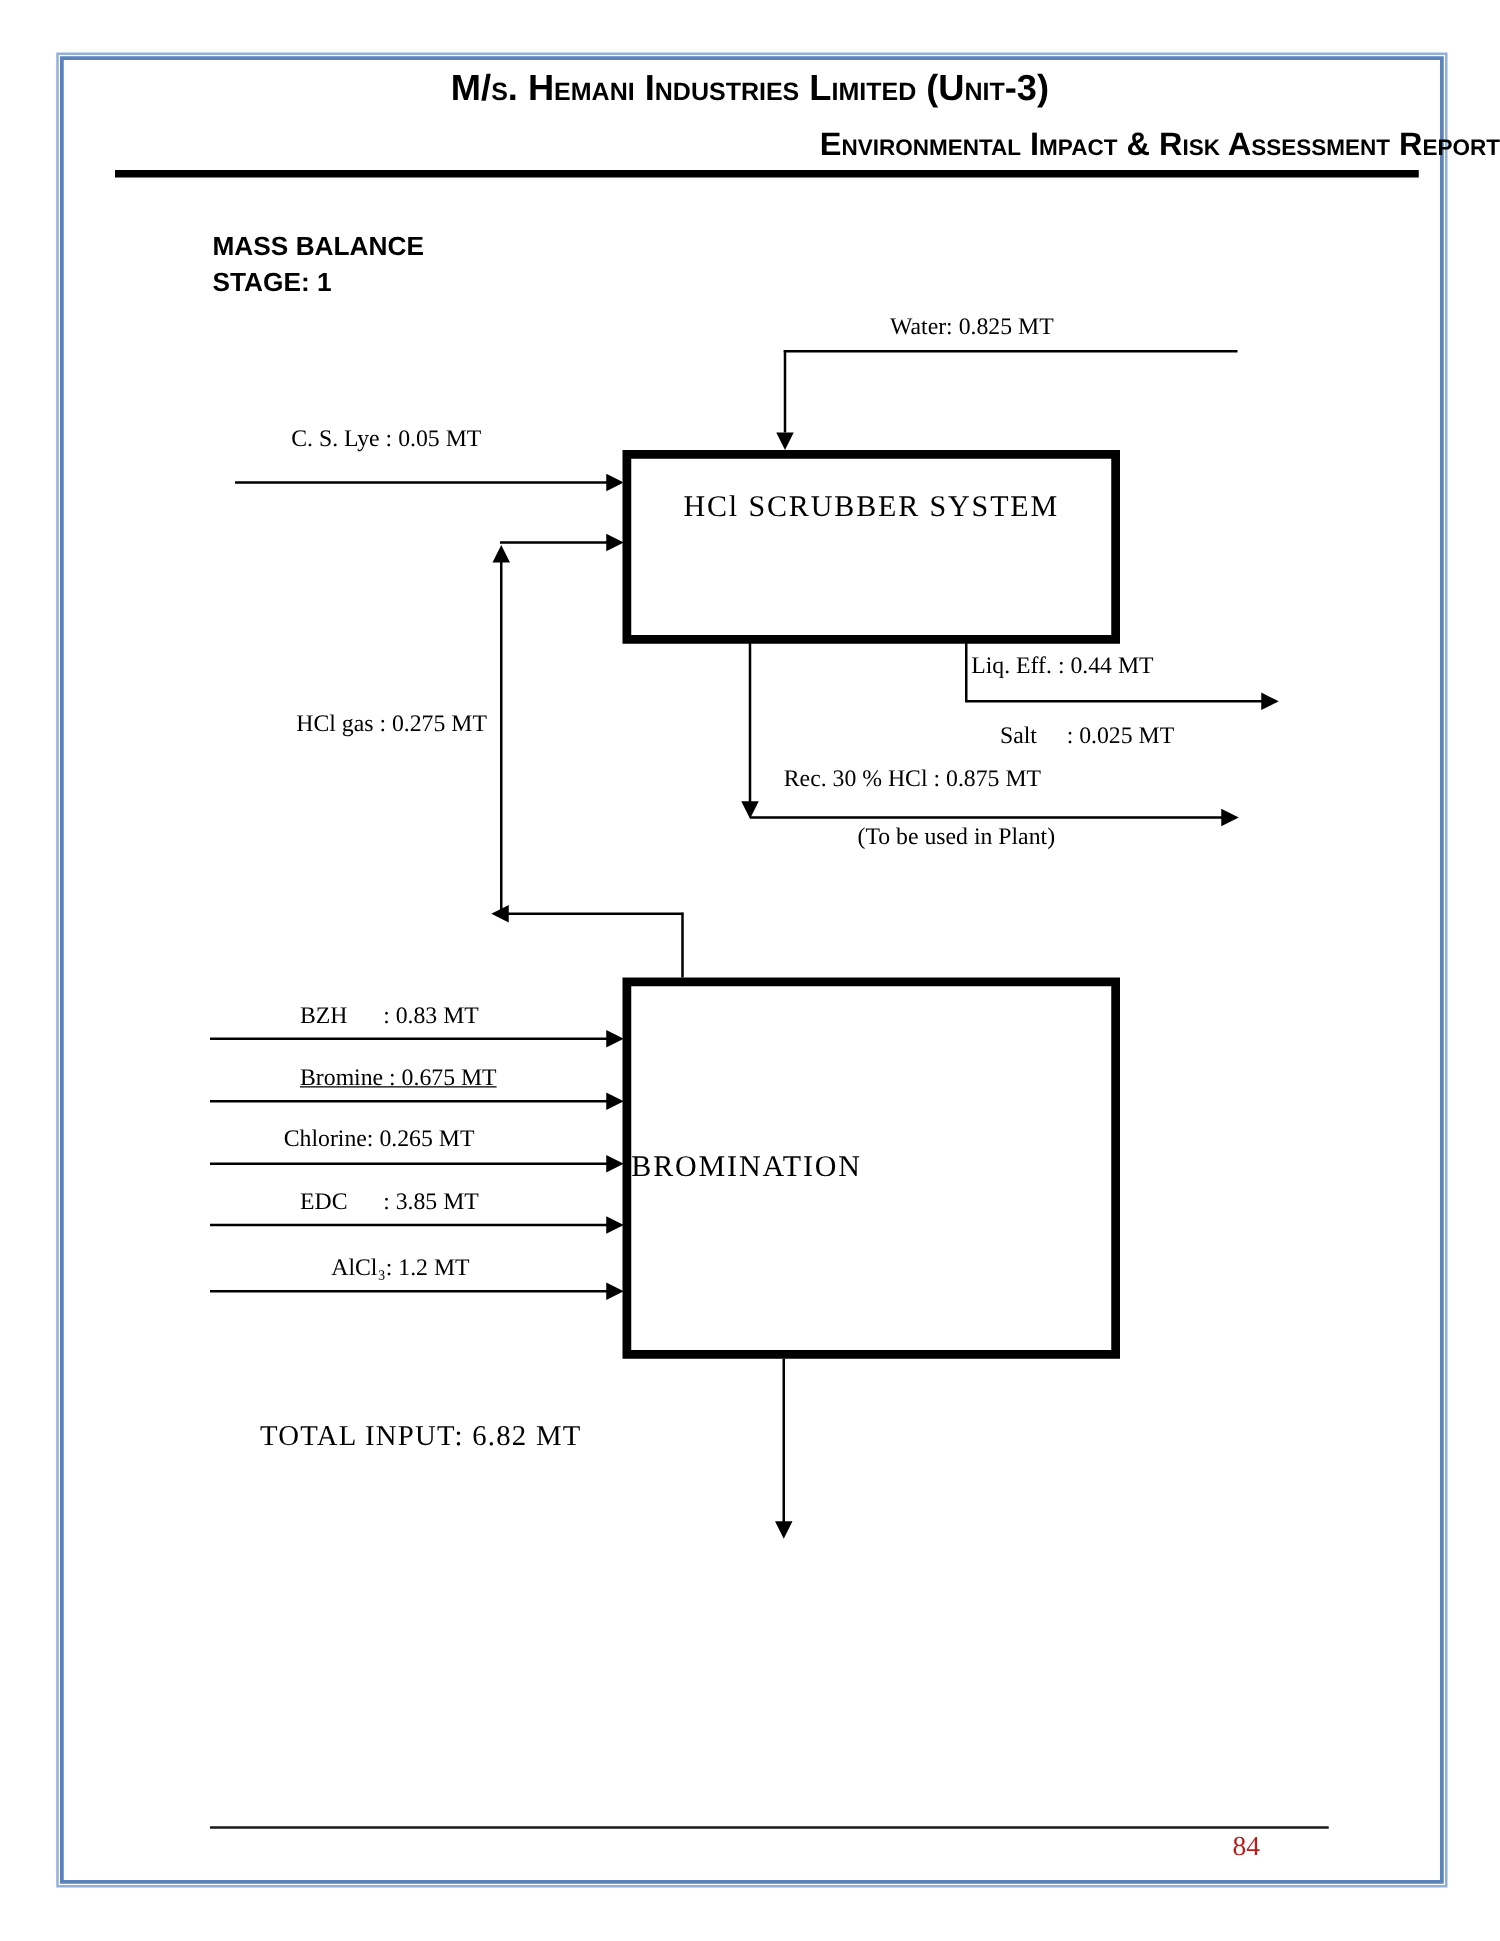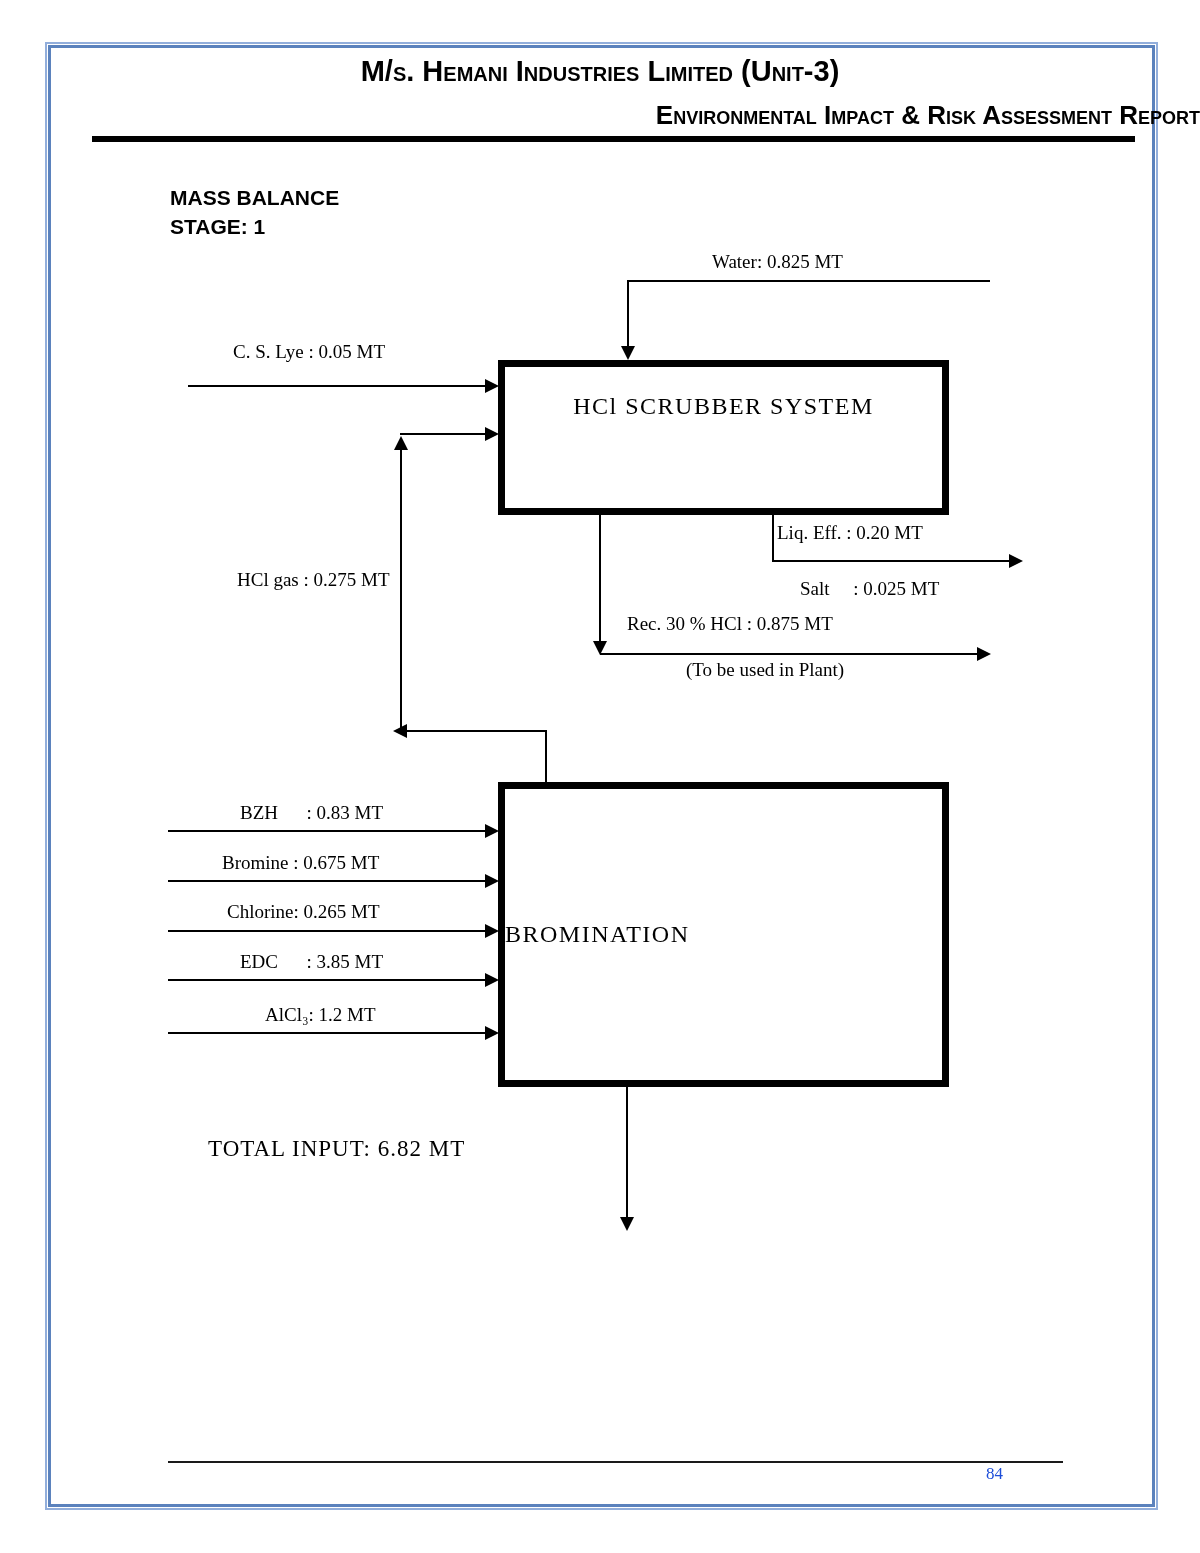--- a/index.html
+++ b/index.html
@@ -65,38 +65,38 @@
     border-top: 7px solid transparent; border-bottom: 7px solid transparent;
     border-right: 14px solid #000; }
   .arrow-d { position: absolute; width: 0; height: 0;
     border-left: 7px solid transparent; border-right: 7px solid transparent;
     border-top: 14px solid #000; }
   .arrow-u { position: absolute; width: 0; height: 0;
     border-left: 7px solid transparent; border-right: 7px solid transparent;
     border-bottom: 14px solid #000; }
 
   .proc-box {
-    position: absolute; left: 498px; width: 451px;
+    position: absolute; left: 498px; width: 398px;
     border: 7px solid #000; background: #fff; box-sizing: border-box;
     font-family: "Liberation Serif", "DejaVu Serif", serif;
     font-size: 24px; letter-spacing: 1.5px; text-align: center;
   }
   .box-scrubber { top: 360px; height: 155px; padding-top: 26px; }
   .box-bromination { top: 782px; height: 305px; display: flex; align-items: center; justify-content: flex-start; }
 
   .footer-rule { position: absolute; left: 168px; top: 1461px; width: 895px; height: 2px; background: #1a1a1a; }
   .footer-text {
     position: absolute; left: 168px; top: 1468px;
     font-family: "Liberation Sans", "DejaVu Sans", sans-serif;
     font-weight: bold; font-size: 19px; letter-spacing: -0.2px;
   }
   .page-num {
     position: absolute; left: 986px; top: 1464px;
     font-family: "Liberation Serif", "DejaVu Serif", serif;
-    font-size: 17px; color: #1d4ed8;
+    font-size: 22px; color: #b91c1c;
   }
 </style>
 </head>
 <body>
 
 <div class="page">
 
   <div class="frame"></div>
 
   <div class="hdr-title">M/s. Hemani Industries Limited (Unit-3)</div>
@@ -123,42 +123,42 @@
 
   <div class="lbl" style="left:237px; top:569px;">HCl gas : 0.275 MT</div>
   <div class="hline" style="left:400px; top:433px; width:86px;"></div>
   <div class="arrow-r" style="left:485px; top:427px;"></div>
   <div class="arrow-u" style="left:394px; top:436px;"></div>
   <div class="vline" style="left:400px; top:449px; height:282px;"></div>
   <div class="arrow-l" style="left:393px; top:724px;"></div>
   <div class="hline" style="left:400px; top:730px; width:146px;"></div>
   <div class="vline" style="left:545px; top:730px; height:54px;"></div>
 
-  <div class="lbl" style="left:777px; top:522px;">Liq. Eff. : 0.20 MT</div>
+  <div class="lbl" style="left:777px; top:522px;">Liq. Eff. : 0.44 MT</div>
   <div class="lbl" style="left:800px; top:578px;">Salt     : 0.025 MT</div>
   <div class="vline" style="left:772px; top:514px; height:47px;"></div>
   <div class="hline" style="left:772px; top:560px; width:238px;"></div>
   <div class="arrow-r" style="left:1009px; top:554px;"></div>
 
   <div class="lbl" style="left:627px; top:613px;">Rec. 30 % HCl : 0.875 MT</div>
   <div class="vline" style="left:599px; top:514px; height:128px;"></div>
   <div class="arrow-d" style="left:593px; top:641px;"></div>
   <div class="hline" style="left:600px; top:653px; width:378px;"></div>
   <div class="arrow-r" style="left:977px; top:647px;"></div>
   <div class="lbl" style="left:686px; top:659px;">(To be used in Plant)</div>
 
   <div class="proc-box box-bromination">
     <span>BROMINATION</span>
   </div>
 
   <div class="lbl" style="left:240px; top:802px;">BZH      : 0.83 MT</div>
   <div class="hline" style="left:168px; top:830px; width:318px;"></div>
   <div class="arrow-r" style="left:485px; top:824px;"></div>
 
-  <div class="lbl" style="left:222px; top:852px;">Bromine : 0.675 MT</div>
+  <div class="lbl" style="left:240px; top:852px;text-decoration:underline;">Bromine : 0.675 MT</div>
   <div class="hline" style="left:168px; top:880px; width:318px;"></div>
   <div class="arrow-r" style="left:485px; top:874px;"></div>
 
   <div class="lbl" style="left:227px; top:901px;">Chlorine: 0.265 MT</div>
   <div class="hline" style="left:168px; top:930px; width:318px;"></div>
   <div class="arrow-r" style="left:485px; top:924px;"></div>
 
   <div class="lbl" style="left:240px; top:951px;">EDC      : 3.85 MT</div>
   <div class="hline" style="left:168px; top:979px; width:318px;"></div>
   <div class="arrow-r" style="left:485px; top:973px;"></div>

